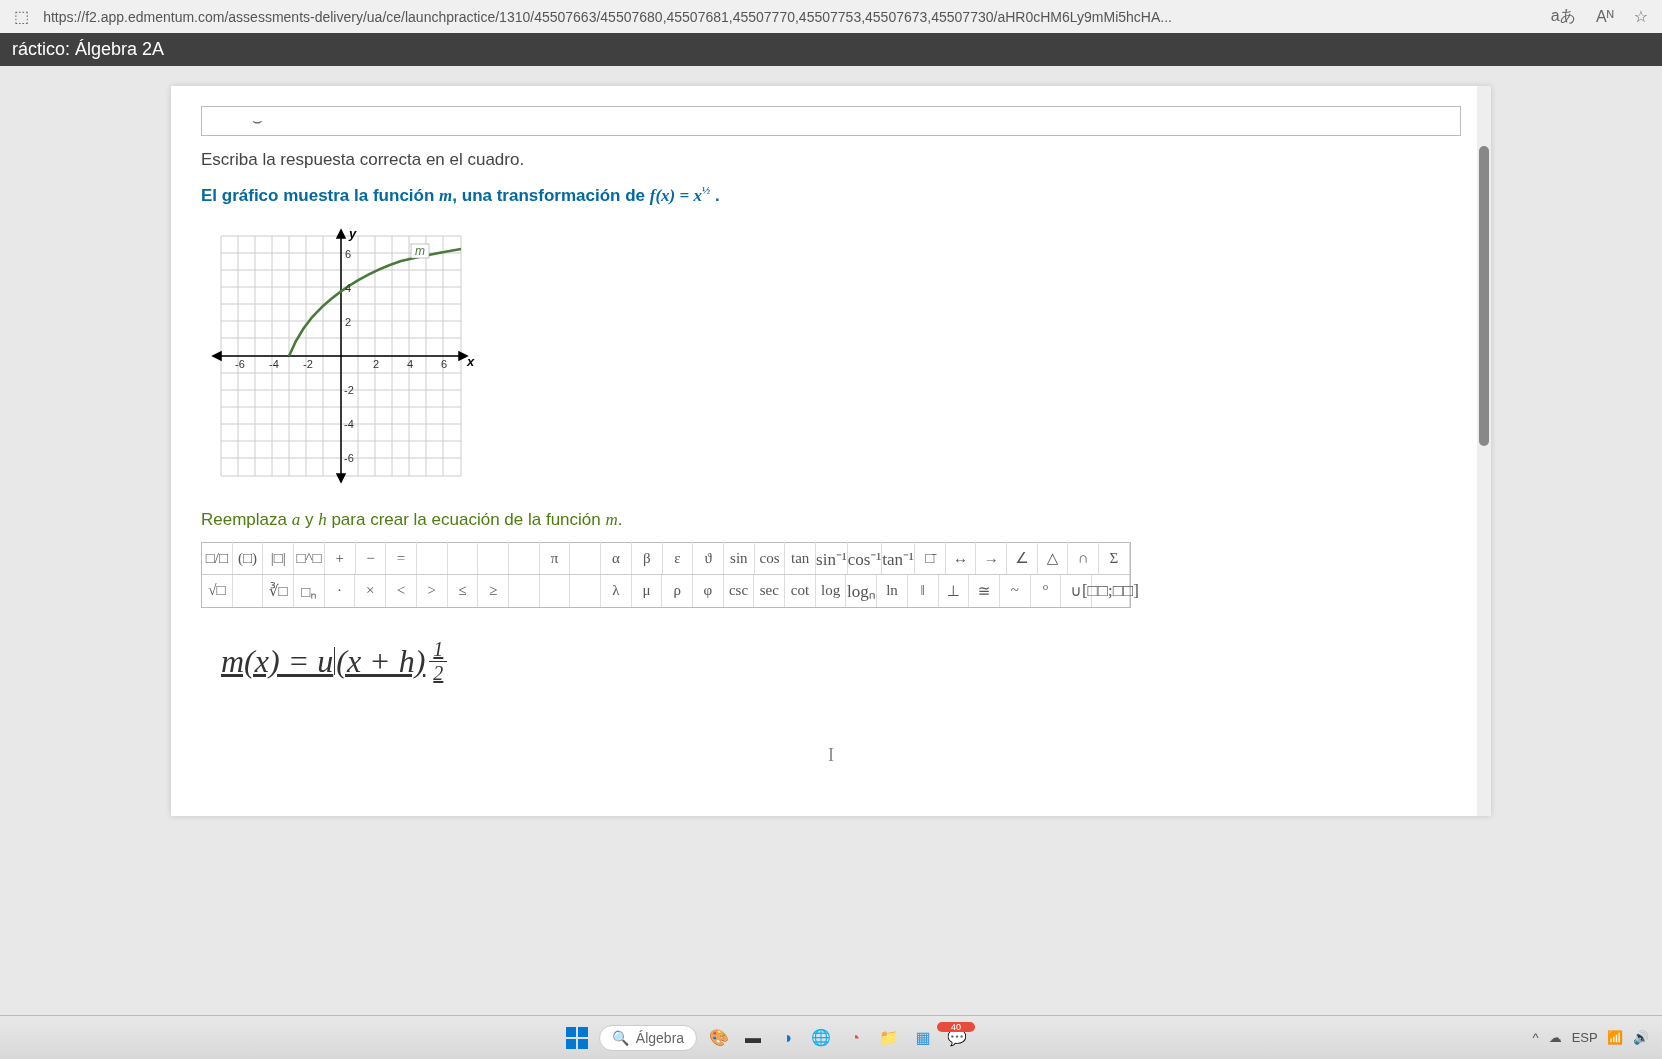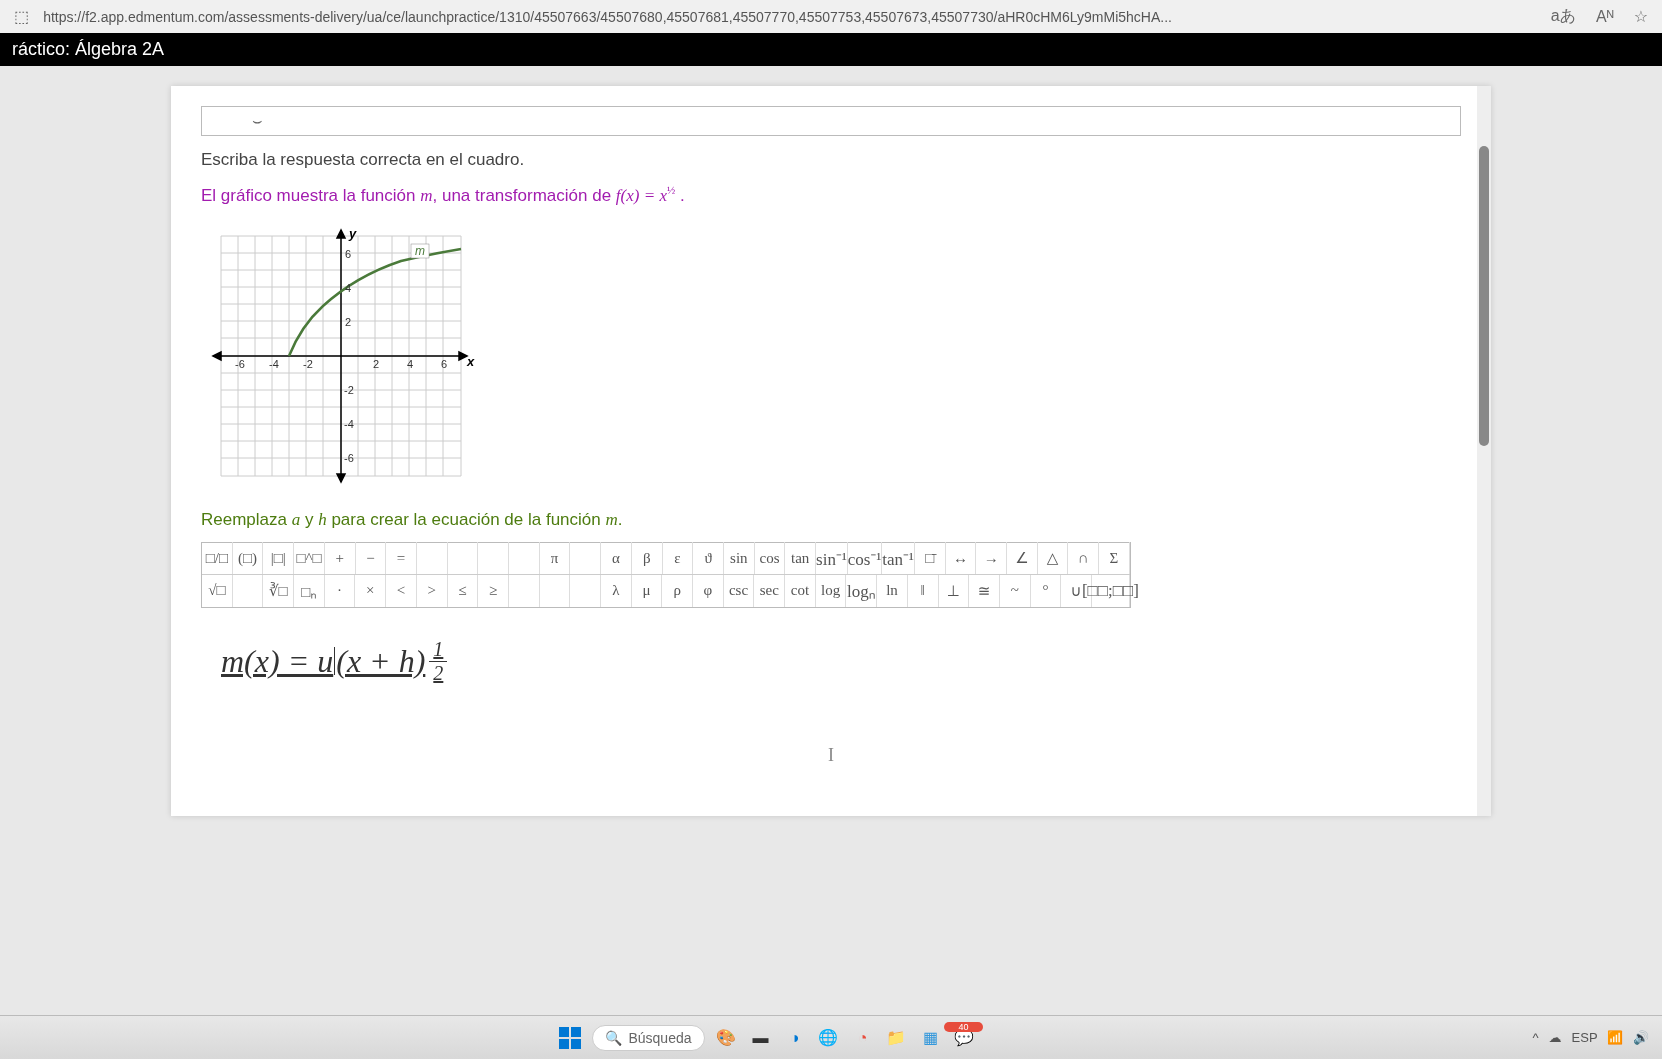--- a/index.html
+++ b/index.html
@@ -23,21 +23,21 @@
   flex: 1;
   white-space: nowrap;
   overflow: hidden;
 }
 .browser-bar .icon-btn {
   color: #666;
   font-size: 16px;
   padding: 2px 6px;
 }
 .page-title-bar {
-  background: #000000;
+  background: #404040;
   color: #fff;
   padding: 6px 12px;
   font-size: 18px;
 }
 .content-area {
   background: #fff;
   margin: 20px auto 0;
   width: 1320px;
   box-shadow: 0 0 6px rgba(0,0,0,0.15);
   position: relative;
@@ -76,23 +76,24 @@
   display:flex;
   align-items:center;
   padding-left:50px;
 }
 .instruction {
   color: #444;
   font-size: 17px;
   margin-bottom: 14px;
 }
 .description {
-  color: #a21caf;
+  color: #0369a1;
   font-size: 17px;
   margin-bottom: 10px;
+  font-weight: bold;
 }
 .math-i { font-family: 'Times New Roman', serif; font-style: italic; }
 .math { font-family: 'Times New Roman', serif; }
 .graph-container {
   width: 280px;
   height: 280px;
   position: relative;
   margin-bottom: 14px;
 }
 .graph-container svg { display:block; }
@@ -389,21 +390,21 @@
   <div class="tb-icon">
     <div class="win-logo">
         <span></span>
         <span></span>
         <span></span>
         <span></span>
       </div>
   </div>
   <div class="search-box">
     <span>🔍</span>
-    <span>Búsqueda</span>
+    <span>Álgebra</span>
   </div>
   <div class="tb-icon">🎨</div>
   <div class="tb-icon" style="color:#333;">▬</div>
   <div class="tb-icon" style="color:#0078d4;">◑</div>
   <div class="tb-icon" style="color:#0078d4;">🌐</div>
   <div class="tb-icon" style="color:#e74c3c;">◔</div>
   <div class="tb-icon" style="color:#f39c12;">📁</div>
   <div class="tb-icon" style="color:#3498db;">▦</div>
   <div class="tb-icon" style="position:relative;">
     <span style="color:#0078d4;">💬</span>

